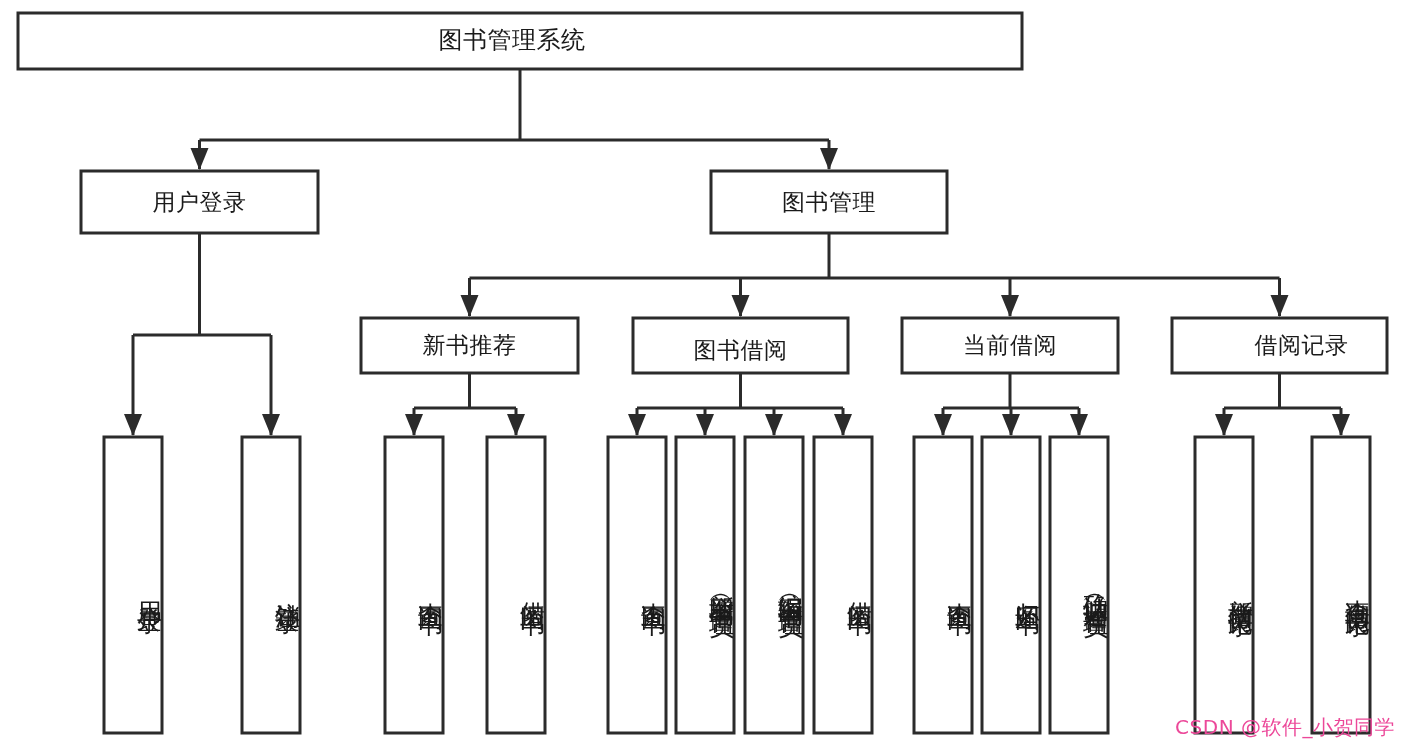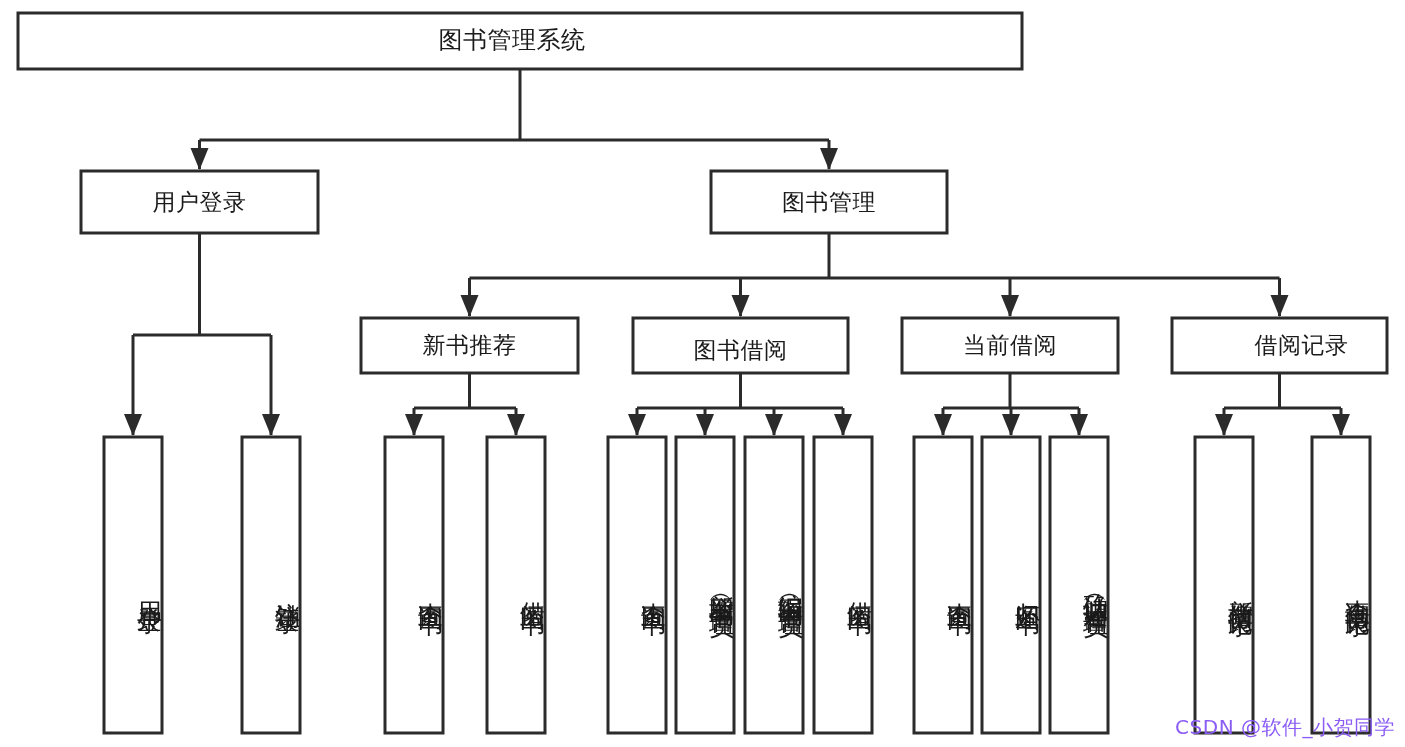--- a/index.html
+++ b/index.html
@@ -68,21 +68,21 @@
     padding-top: 6px;
   }
   .node-label.vertical.tall {
     padding-top: 4px;
   }
   .watermark {
     position: absolute;
     right: 10px;
     bottom: 6px;
     font-size: 20px;
-    color: #8b5cf6;
+    color: #ec4899;
     font-family: "DejaVu Sans", "Liberation Sans", sans-serif;
     white-space: nowrap;
     letter-spacing: 0.5px;
   }
 </style>
 </head>
 <body>
 
 <div id="canvas">
 

